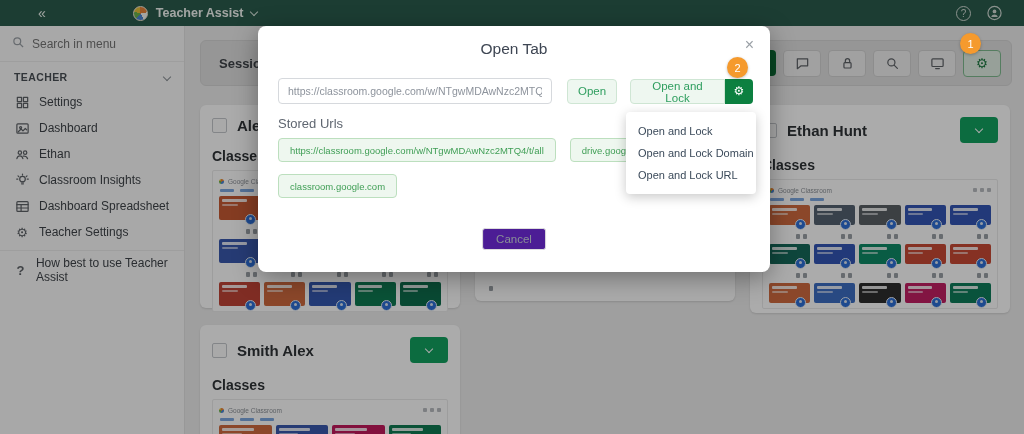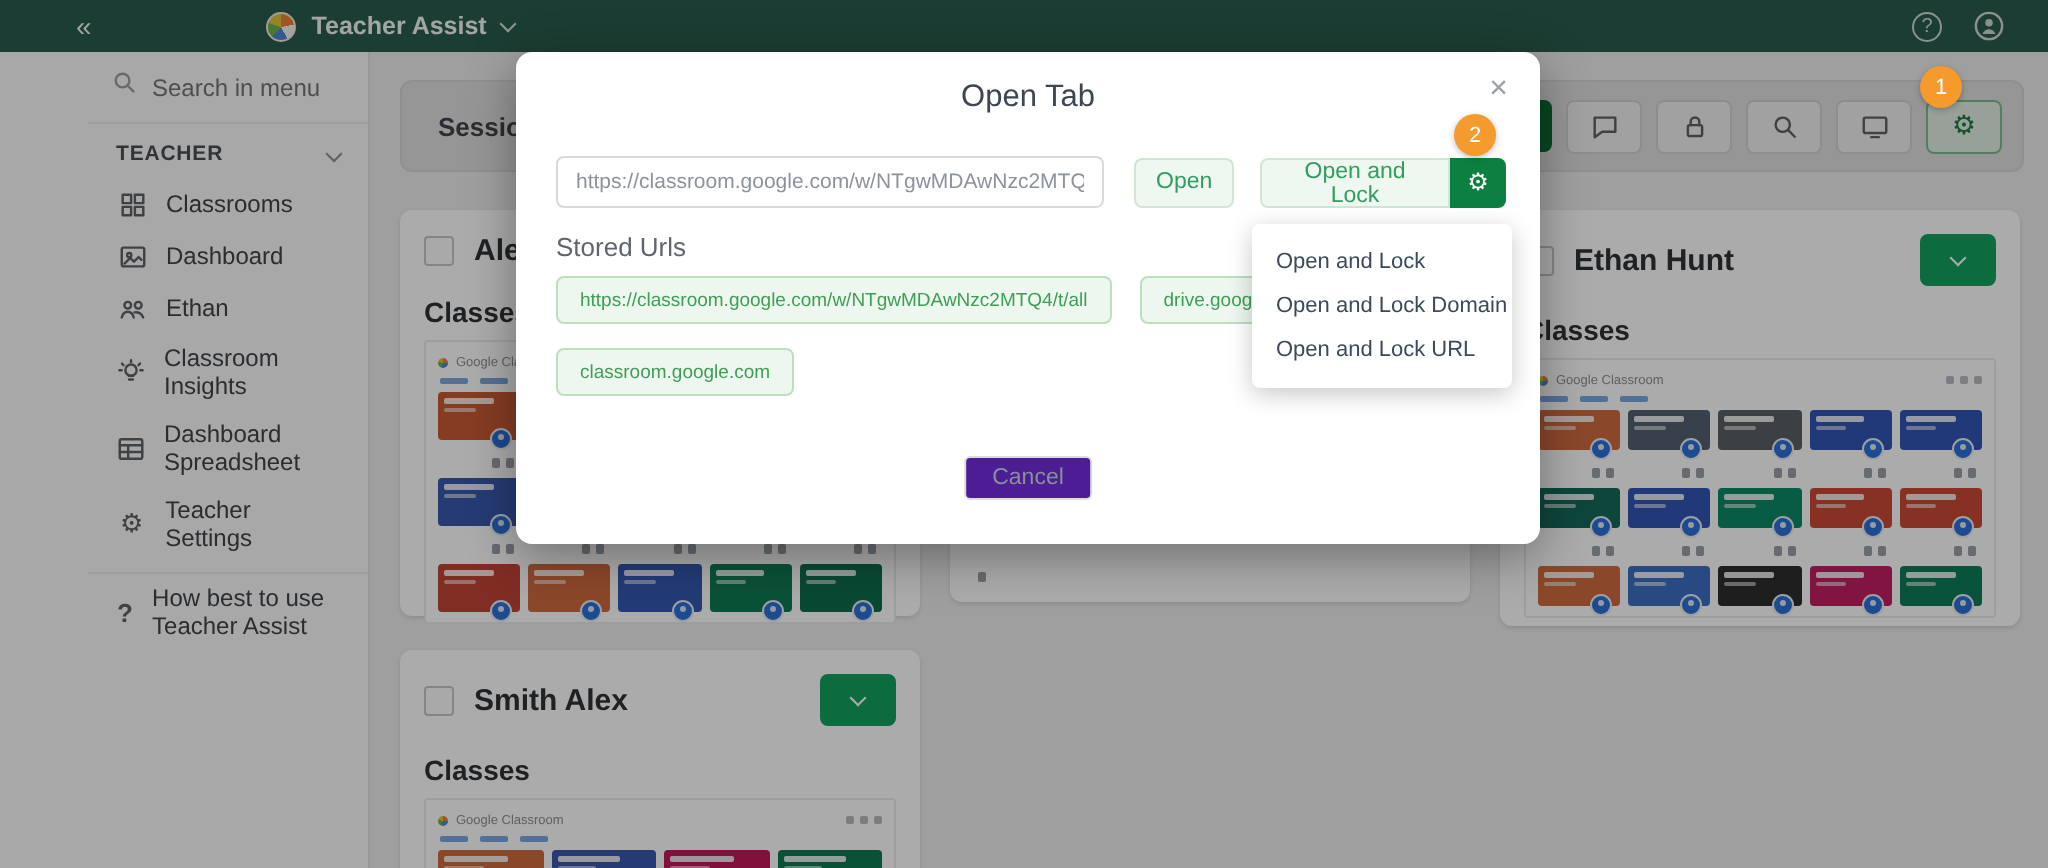--- a/index.html
+++ b/index.html
@@ -11,21 +11,21 @@
   .collapse { margin-left:38px; font-size:14px; cursor:pointer; letter-spacing:-1px; }
   .logo { width:15px; height:15px; border-radius:50%; margin-left:88px; background:conic-gradient(#e8833a 0 22%, #f5f5f2 22% 42%, #4d86d2 42% 62%, #6cb44e 62% 80%, #e5c13b 80%); border:1.5px solid #f4e9d8; }
   .app-title { margin-left:8px; font-size:12.5px; font-weight:bold; color:#f2f6f3; }
   .chev { display:inline-block; width:6px; height:6px; border-right:1.5px solid #d9e4de; border-bottom:1.5px solid #d9e4de; transform:rotate(45deg); margin-left:8px; margin-top:-3px; }
   .hdr-right { margin-left:auto; display:flex; align-items:center; gap:16px; margin-right:22px; }
   .hdr-ic { width:15px; height:15px; border:1.4px solid #cfd9d4; border-radius:50%; font-size:10px; display:flex; align-items:center; justify-content:center; color:#cfd9d4; cursor:pointer; }
   .person { border:none; }
   .person svg { display:block; }
 
   
-  .sidebar { position:absolute; left:0; top:26px; width:185px; bottom:0; background:#fbfbfb; border-right:1px solid #e3e3e3; z-index:5;padding-left:44px; }
+  .sidebar { position:absolute; left:0; top:26px; width:185px; bottom:0; background:#fbfbfb; border-right:1px solid #e3e3e3; z-index:5; }
   .sb-search { display:flex; align-items:center; gap:7px; padding:9px 12px 8px 12px; border-bottom:1px solid #ececec; color:#9aa0a6; }
   .sb-search input { border:none; outline:none; background:transparent; font-size:12px; color:#5f6368; width:130px; font-family:inherit; }
   .sb-section { display:flex; align-items:center; padding:9px 14px 6px 14px; cursor:pointer;justify-content:flex-end; }
   .sb-section .lbl { font-size:10.5px; font-weight:bold; letter-spacing:.4px; color:#4a5056; }
   .sb-section .chev2 { margin-left:auto; width:6px; height:6px; border-right:1.5px solid #8a9096; border-bottom:1.5px solid #8a9096; transform:rotate(45deg); }
   .sb-item { display:flex; align-items:center; gap:9px; padding:5px 14px; font-size:12px; color:#3f4449; cursor:pointer; }
   .sb-item .ic { width:16px; height:16px; color:#5f6368; display:flex; align-items:center; justify-content:center; font-size:13px; }
   .sb-div { border-top:1px solid #ececec; margin-top:5px; }
 
   
@@ -131,21 +131,21 @@
         </div>
         <div class="sb-item">
           <span class="ic">
             <svg width="15" height="15" viewBox="0 0 16 16" fill="none" stroke="currentColor" stroke-width="1.3" stroke-linecap="round" stroke-linejoin="round">
               <rect x="2.5" y="2.5" width="4.5" height="4.5"></rect>
               <rect x="9" y="2.5" width="4.5" height="4.5"></rect>
               <rect x="2.5" y="9" width="4.5" height="4.5"></rect>
               <rect x="9" y="9" width="4.5" height="4.5"></rect>
             </svg>
           </span>
-          <span>Classrooms</span>
+          <span>Settings</span>
         </div>
         <div class="sb-item">
           <span class="ic">
             <svg width="15" height="15" viewBox="0 0 16 16" fill="none" stroke="currentColor" stroke-width="1.3" stroke-linecap="round" stroke-linejoin="round">
               <rect x="2" y="3" width="12" height="10" rx="1"></rect>
               <circle cx="6" cy="7" r="1.1"></circle>
               <path d="M3.5 11.5l3-3 2 2 2.5-2.5 1.5 1.5"></path>
             </svg>
           </span>
           <span>Dashboard</span>

